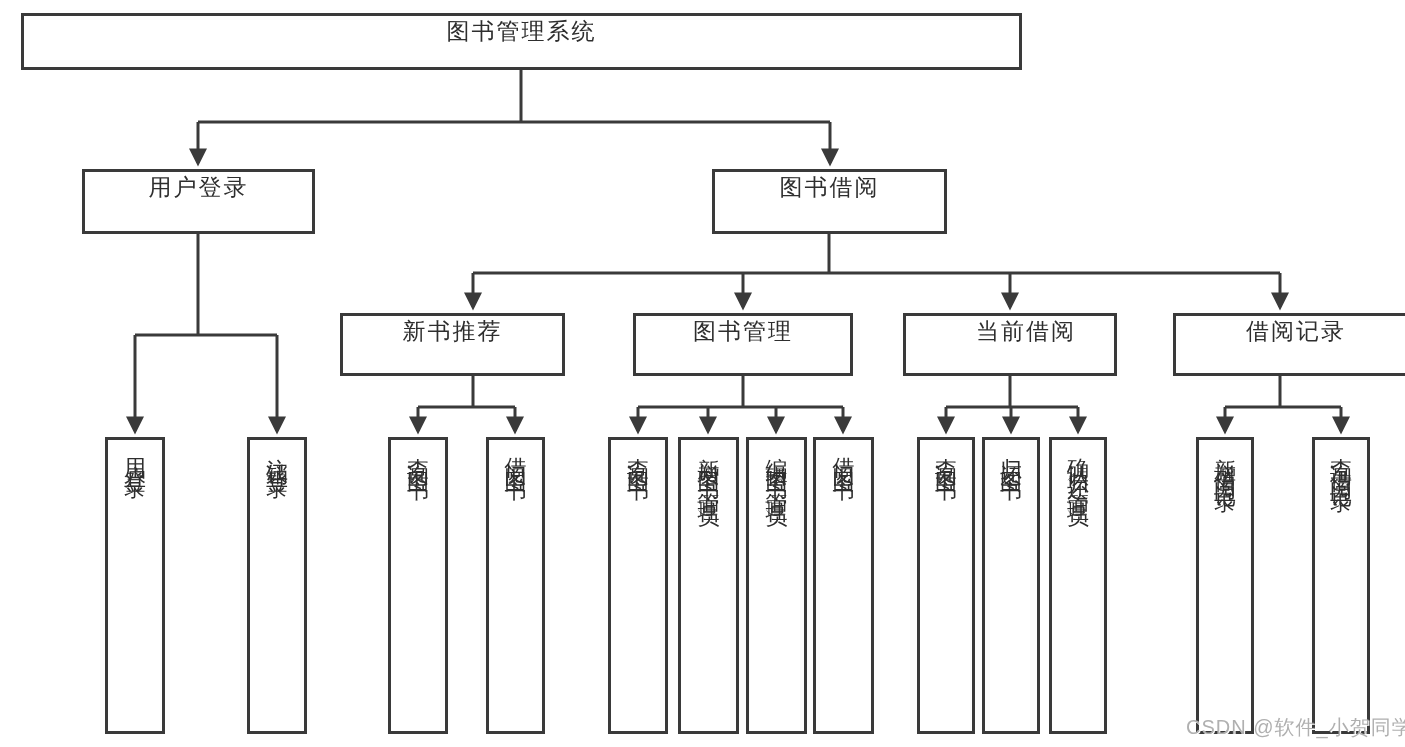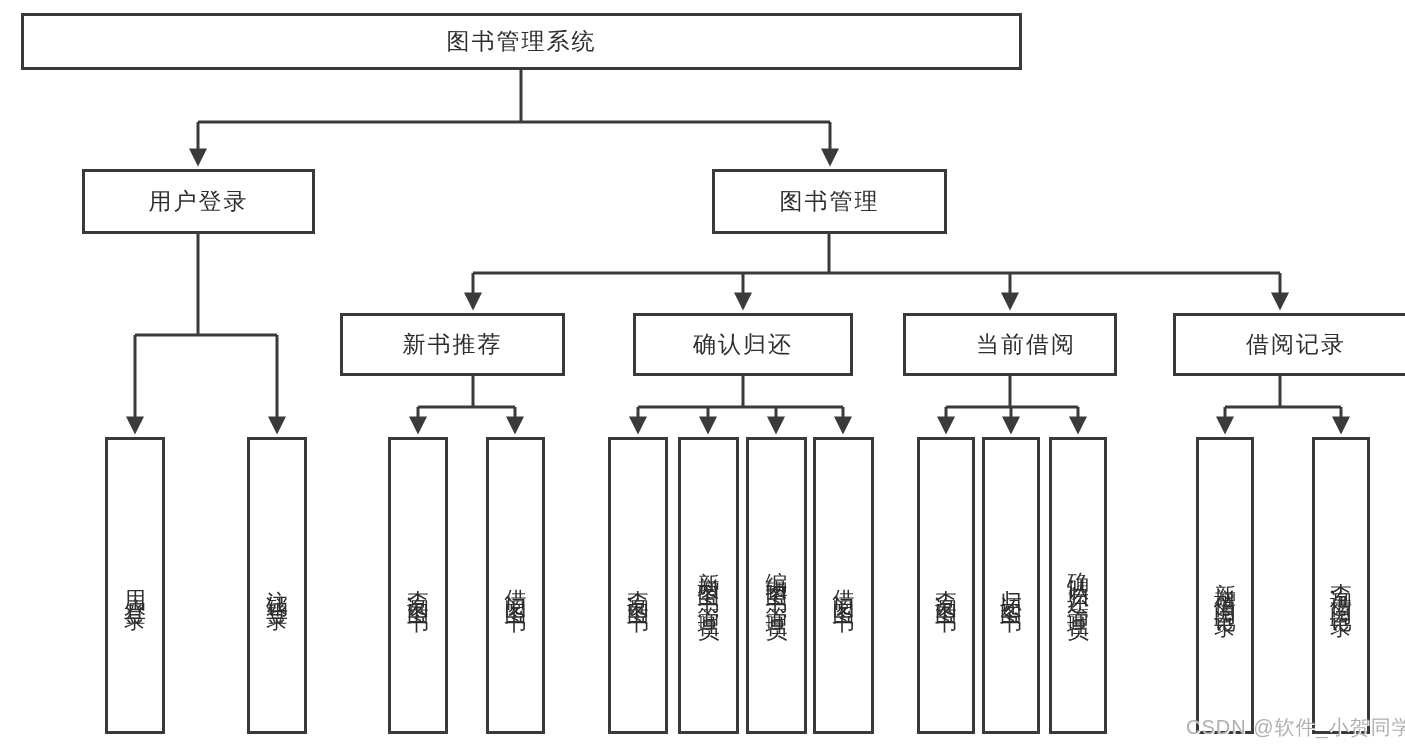--- a/index.html
+++ b/index.html
@@ -20,21 +20,20 @@
     position: absolute; left: 0; top: 0;
     width: 1405px; height: 747px;
     z-index: 0;
   }
   .box {
     position: absolute;
     box-sizing: border-box;
     border: 3px solid var(--line);
     background: #ffffff;
     display: flex;
-    align-items: center;
     justify-content: center;
     z-index: 1;
     font-size: 23px;
     letter-spacing: 2px;
     color: var(--text);
   }
   .box.h .label { white-space: nowrap; }
   .box.v {
     font-size: 22px;
     letter-spacing: 0;
@@ -104,28 +103,28 @@
 </svg>
 
 <div class="box h" style="left:21px; top:13px; width:1001px; height:57px;">
   <span class="label">图书管理系统</span>
 </div>
 
 <div class="box h" style="left:82px; top:169px; width:233px; height:65px;">
   <span class="label">用户登录</span>
 </div>
 <div class="box h" style="left:712px; top:169px; width:235px; height:65px;">
-  <span class="label">图书管理</span>
+  <span class="label">图书借阅</span>
 </div>
 
 <div class="box h" style="left:340px; top:313px; width:225px; height:63px;">
   <span class="label">新书推荐</span>
 </div>
 <div class="box h" style="left:633px; top:313px; width:220px; height:63px;">
-  <span class="label">确认归还</span>
+  <span class="label">图书管理</span>
 </div>
 <div class="box h" style="left:903px; top:313px; width:214px; height:63px;padding-left:32px;">
   <span class="label">当前借阅</span>
 </div>
 <div class="box h" style="left:1173px; top:313px; width:238px; height:63px;padding-left:8px;">
   <span class="label">借阅记录</span>
 </div>
 
 <div class="box v" style="left:105px; top:437px; width:60px; height:297px;">
   <span class="label">用户登录</span>

